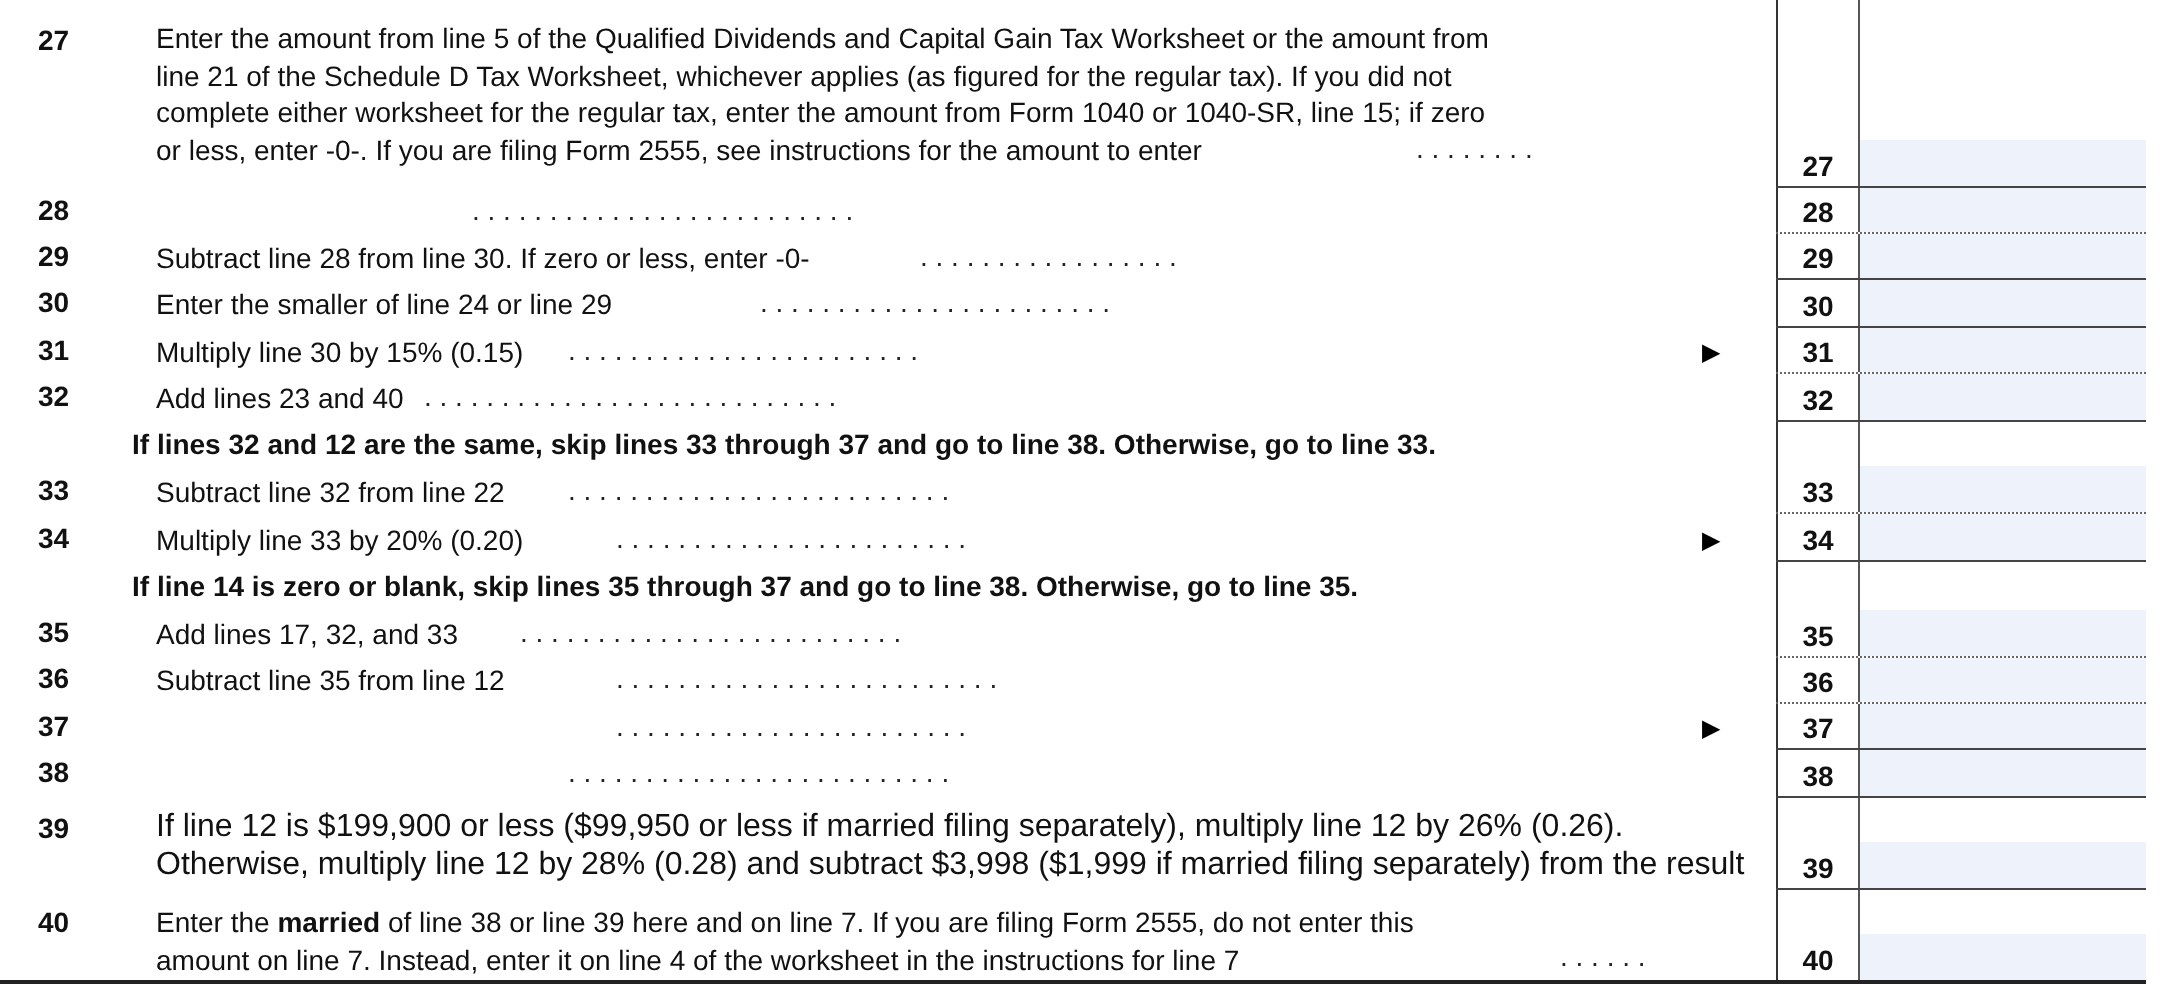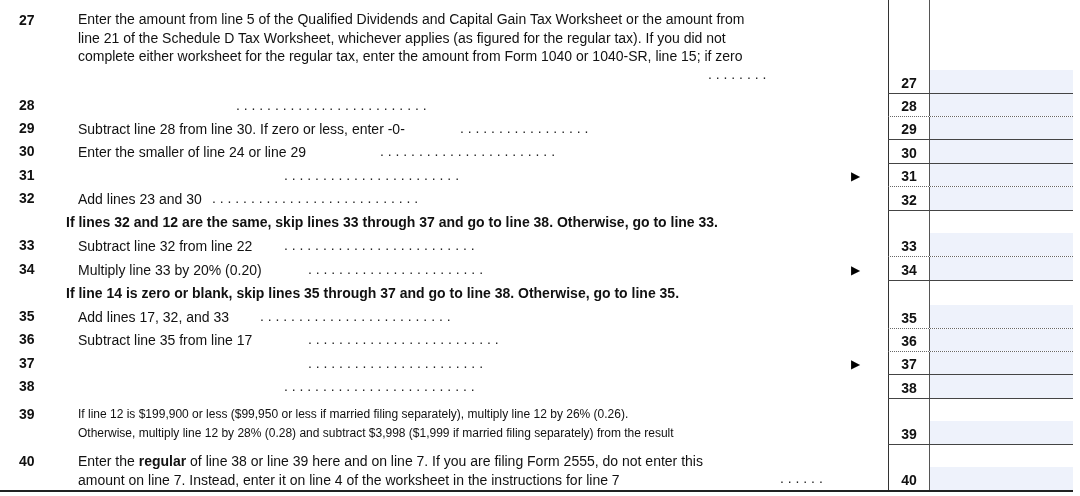--- a/index.html
+++ b/index.html
@@ -27,46 +27,48 @@
 <body>
 
 <div class="form">
 
   <div class="row" style="top:10px;height:83px;">
     <span class="num" style="top:2px;">27</span>
     <div class="text just" style="top:0;">
       <div>Enter the amount from line 5 of the Qualified Dividends and Capital Gain Tax Worksheet or the amount from</div>
       <div>line 21 of the Schedule D Tax Worksheet, whichever applies (as figured for the regular tax). If you did not</div>
       <div>complete either worksheet for the regular tax, enter the amount from Form 1040 or 1040-SR, line 15; if zero</div>
+      <div style="text-align:left;"><span>or less, enter -0-. If you are filing Form 2555, see instructions for the amount to enter</span></div>
     </div>
     <span class="dots" style="left:708px;top:56px;">. . . . . . . .</span>
   </div>
 
   <div class="row" style="top:97px;height:20px;">
     <span class="num">28</span>
     <span class="dots" style="left:236px;">. . . . . . . . . . . . . . . . . . . . . . . . .</span>
   </div>
   <div class="row" style="top:120px;height:20px;">
     <span class="num">29</span>
     <span class="text">Subtract line 28 from line 30. If zero or less, enter -0-</span>
     <span class="dots" style="left:460px;">. . . . . . . . . . . . . . . . .</span>
   </div>
   <div class="row" style="top:143px;height:20px;">
     <span class="num">30</span>
     <span class="text">Enter the smaller of line 24 or line 29</span>
     <span class="dots" style="left:380px;">. . . . . . . . . . . . . . . . . . . . . . .</span>
   </div>
   <div class="row" style="top:167px;height:20px;">
     <span class="num">31</span>
+    <span class="text">Multiply line 30 by 15% (0.15)</span>
     <span class="dots" style="left:284px;">. . . . . . . . . . . . . . . . . . . . . . .</span>
     <span class="arrow" style="left:851px;top:2px;">▶</span>
   </div>
   <div class="row" style="top:190px;height:20px;">
     <span class="num">32</span>
-    <span class="text">Add lines 23 and 30</span>
+    <span class="text">Add lines 23 and 40</span>
     <span class="dots" style="left:212px;">. . . . . . . . . . . . . . . . . . . . . . . . . . .</span>
   </div>
 
   <div class="row" style="top:214px;height:20px;">
     <span class="instr">If lines 32 and 12 are the same, skip lines 33 through 37 and go to line 38. Otherwise, go to line 33.</span>
   </div>
 
   <div class="row" style="top:237px;height:20px;">
     <span class="num">33</span>
     <span class="text">Subtract line 32 from line 22</span>
@@ -83,45 +85,45 @@
     <span class="instr">If line 14 is zero or blank, skip lines 35 through 37 and go to line 38. Otherwise, go to line 35.</span>
   </div>
 
   <div class="row" style="top:308px;height:20px;">
     <span class="num">35</span>
     <span class="text">Add lines 17, 32, and 33</span>
     <span class="dots" style="left:260px;">. . . . . . . . . . . . . . . . . . . . . . . . .</span>
   </div>
   <div class="row" style="top:331px;height:20px;">
     <span class="num">36</span>
-    <span class="text">Subtract line 35 from line 17</span>
+    <span class="text">Subtract line 35 from line 12</span>
     <span class="dots" style="left:308px;">. . . . . . . . . . . . . . . . . . . . . . . . .</span>
   </div>
   <div class="row" style="top:355px;height:20px;">
     <span class="num">37</span>
     <span class="dots" style="left:308px;">. . . . . . . . . . . . . . . . . . . . . . .</span>
     <span class="arrow" style="left:851px;top:2px;">▶</span>
   </div>
   <div class="row" style="top:378px;height:20px;">
     <span class="num">38</span>
     <span class="dots" style="left:284px;">. . . . . . . . . . . . . . . . . . . . . . . . .</span>
   </div>
 
   <div class="row" style="top:405px;height:40px;">
     <span class="num" style="top:1px;">39</span>
-    <div class="text just" style="top:0;font-size:12px;">
+    <div class="text just" style="top:0;font-size:16px;">
       <div>If line 12 is $199,900 or less ($99,950 or less if married filing separately), multiply line 12 by 26% (0.26).</div>
       <div>Otherwise, multiply line 12 by 28% (0.28) and subtract $3,998 ($1,999 if married filing separately) from the result</div>
     </div>
   </div>
 
   <div class="row" style="top:452px;height:40px;">
     <span class="num" style="top:1px;">40</span>
     <div class="text just" style="top:0;">
-      <div><span>Enter the </span><span class="b">regular</span><span> of line 38 or line 39 here and on line 7. If you are filing Form 2555, do not enter this</span></div>
+      <div><span>Enter the </span><span class="b">married</span><span> of line 38 or line 39 here and on line 7. If you are filing Form 2555, do not enter this</span></div>
       <div style="text-align:left;"><span>amount on line 7. Instead, enter it on line 4 of the worksheet in the instructions for line 7</span></div>
     </div>
     <span class="dots" style="left:780px;top:18px;">. . . . . .</span>
   </div>
 
   <div class="linebox" style="top:0;height:93px;">
     <span class="linenum">27</span>
   </div>
   <div class="amount" style="top:0;height:93px;">
       <div class="fill"></div>

